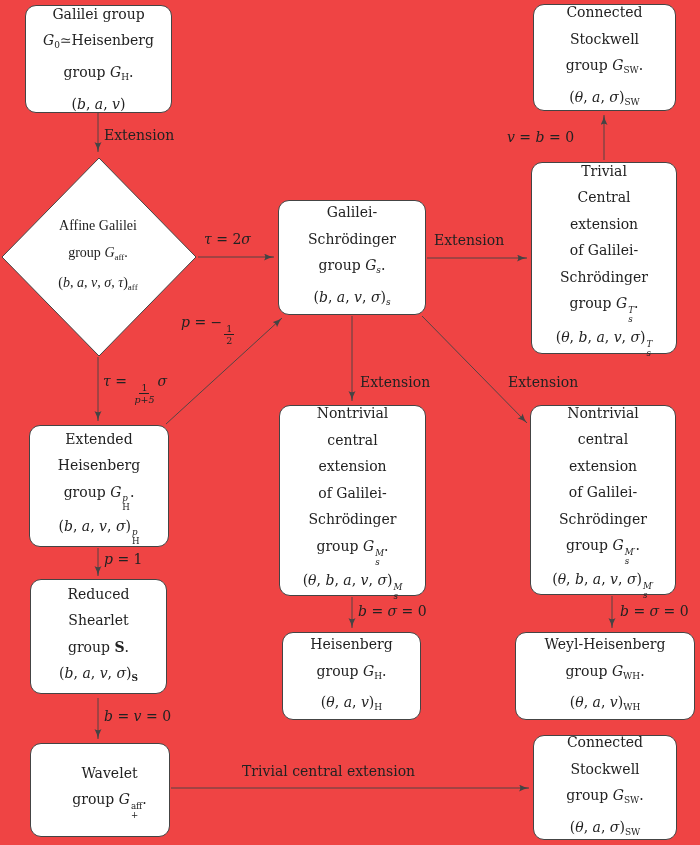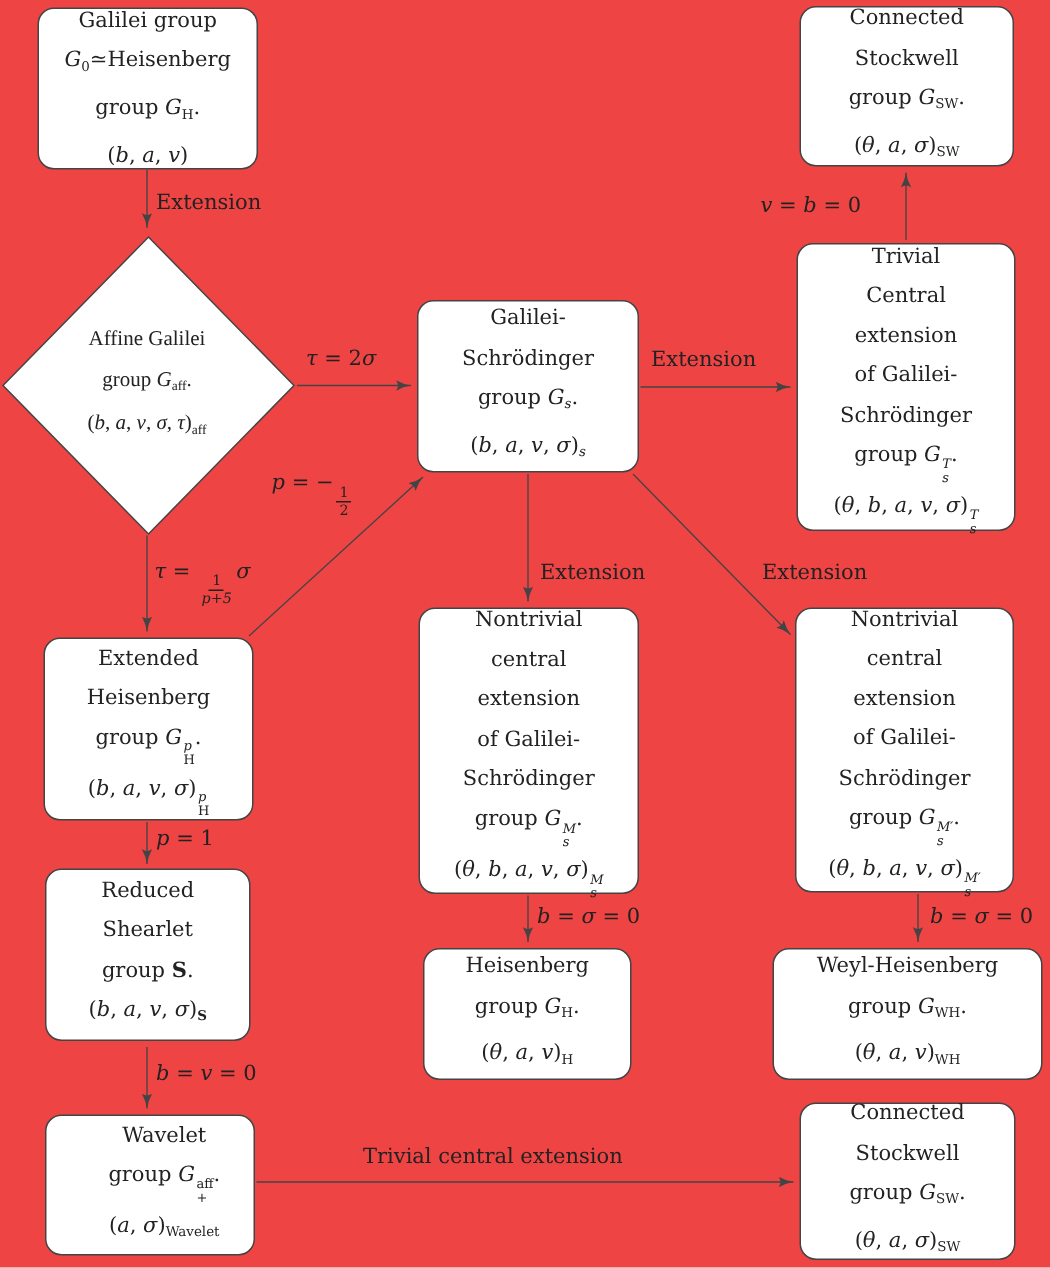--- a/index.html
+++ b/index.html
@@ -160,21 +160,20 @@
       <div class="box-line"><span class="seg-r">Weyl-Heisenberg</span></div>
       <div class="box-line"><span class="seg-r">group </span><span class="seg-i">G</span><span class="seg-sb">WH</span><span class="seg-r">.</span></div>
       <div class="box-line"><span class="seg-r">(</span><span class="seg-i">θ</span><span class="seg-r">, </span><span class="seg-i">a</span><span class="seg-r">, </span><span class="seg-i">v</span><span class="seg-r">)</span><span class="seg-sb">WH</span></div>
     </div>
   <div class="node" style="left:30px;top:743px;width:140px;height:94px;padding-left:19px;">
       <div class="box-line"><span class="seg-r">Wavelet</span></div>
       <div class="box-line"><span class="seg-r">group </span><span class="seg-i">G</span><span class="stk">
           <span class="sup">aff</span>
           <span class="sub">+</span>
         </span><span class="seg-r">.</span></div>
-      <div class="box-line"><span class="seg-r">(</span><span class="seg-i">a</span><span class="seg-r">, </span><span class="seg-i">σ</span><span class="seg-r">)</span><span class="seg-sb">Wavelet</span></div>
     </div>
   <div class="node" style="left:533px;top:735px;width:144px;height:105px;">
       <div class="box-line"><span class="seg-r">Connected</span></div>
       <div class="box-line"><span class="seg-r">Stockwell</span></div>
       <div class="box-line"><span class="seg-r">group </span><span class="seg-i">G</span><span class="seg-sb">SW</span><span class="seg-r">.</span></div>
       <div class="box-line"><span class="seg-r">(</span><span class="seg-i">θ</span><span class="seg-r">, </span><span class="seg-i">a</span><span class="seg-r">, </span><span class="seg-i">σ</span><span class="seg-r">)</span><span class="seg-sb">SW</span></div>
     </div>
 
   <div class="edge-label" style="left:104px;top:124px;"><span class="seg-r">Extension</span></div>
   <div class="edge-label" style="left:204px;top:228px;"><span class="seg-i">τ</span><span class="seg-r"> = 2</span><span class="seg-i">σ</span></div>

